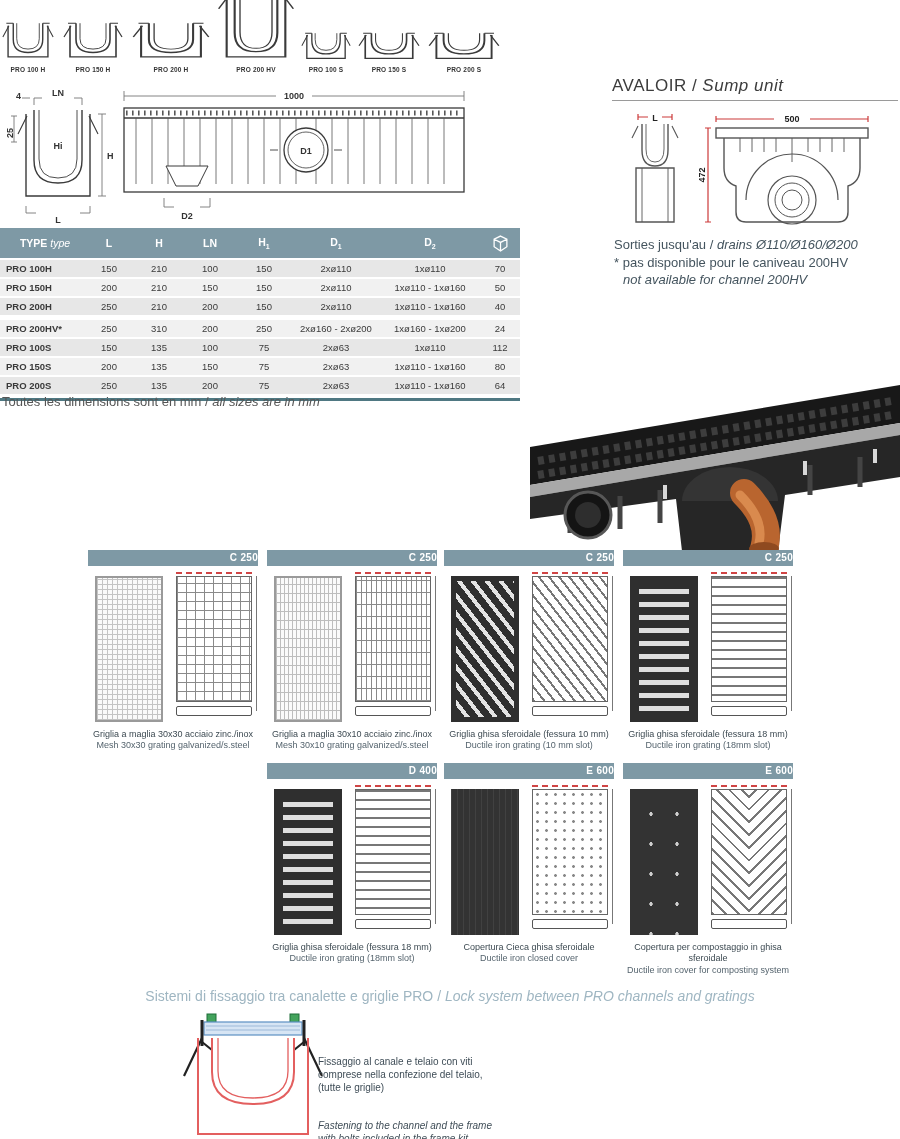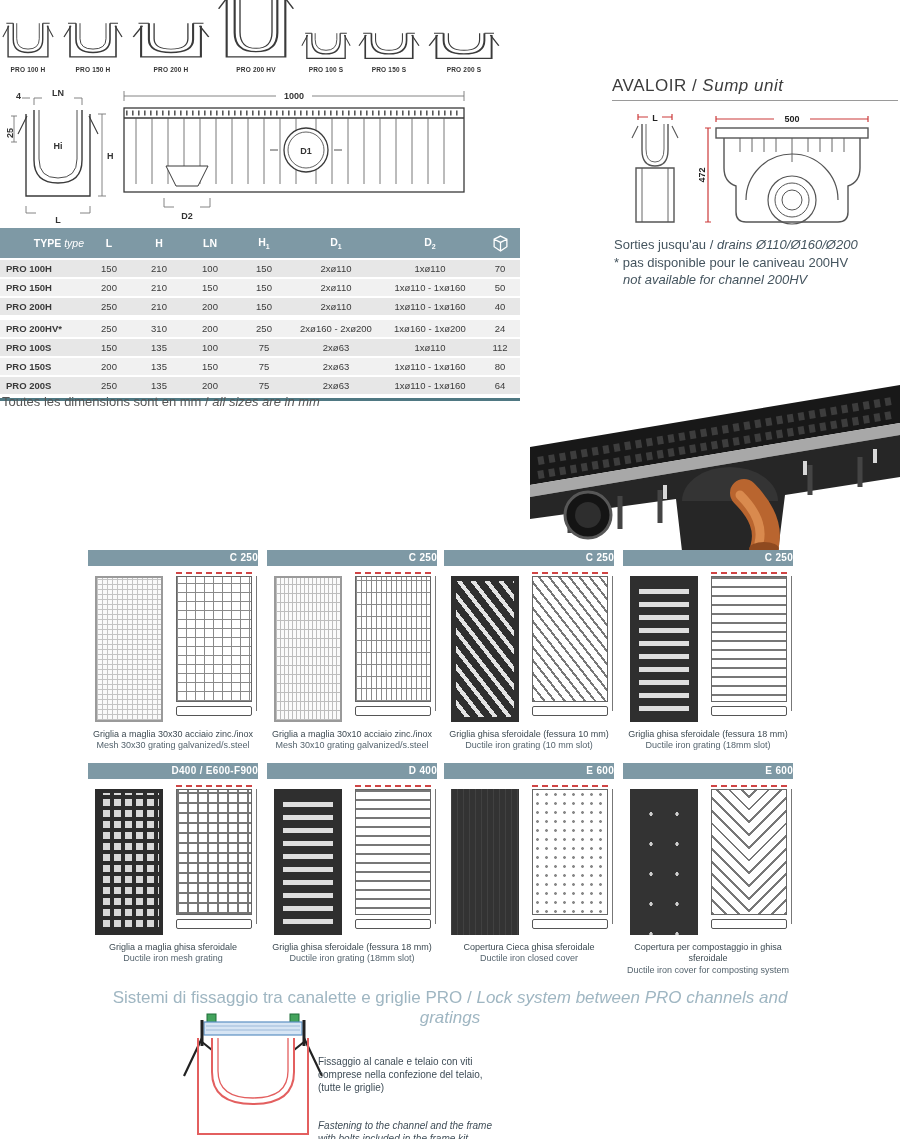--- a/index.html
+++ b/index.html
@@ -10,21 +10,21 @@
 
   
   .prof{position:absolute;text-align:center;}
   .prof-label{font-size:6.5px;font-weight:bold;color:#333;letter-spacing:.2px;}
 
   
   .tbl{position:absolute;left:0;top:228px;width:520px;border-bottom:3px solid #4f7882;padding-bottom:2px;}
   .thead,.trow{display:grid;grid-template-columns:84px 50px 50px 52px 56px 88px 100px 40px;align-items:center;}
   .thead{height:30px;background:#7e99a5;color:#fff;font-weight:bold;font-size:10.5px;margin-bottom:2px;}
   .thead span{text-align:center;}
-  .thead .c0{text-align:right;padding-left:6px;}
+  .thead .c0{text-align:center;padding-left:6px;}
   .thead i{font-weight:normal;font-style:italic;}
   .thead sub{font-size:7px;}
   .trow{height:17px;margin-bottom:2px;font-size:9.5px;color:#3a3a3a;}
   .trow span{text-align:center;}
   .trow .c0{text-align:left;padding-left:6px;font-weight:bold;}
   .tb .trow:nth-child(odd){background:#e7e7e7;}
   .tb .trow:nth-child(even){background:#f1f1f1;}
   .trow.sep{margin-top:5px;}
   .pkg-ic{display:flex;justify-content:center;}
 
@@ -82,21 +82,21 @@
   .drw-sq{background-image:repeating-linear-gradient(0deg,#777 0 2px,transparent 2px 10px),
           repeating-linear-gradient(90deg,#777 0 2px,transparent 2px 10px);}
   .drw-dotted{background-image:radial-gradient(#888 1.3px,transparent 1.5px);background-size:9px 9px;}
   .drw-chevron{background-image:repeating-linear-gradient(45deg,#777 0 2px,transparent 2px 9px),
                repeating-linear-gradient(-45deg,#777 0 2px,transparent 2px 9px);
                background-size:50% 100%,50% 100%;background-position:left top,right top;
                background-repeat:no-repeat,no-repeat;}
 
   
   .lock-title{position:absolute;left:100px;top:988px;width:700px;text-align:center;
-              font-size:17px;color:#9fb6c2;}
+              font-size:14px;color:#9fb6c2;}
   .lock-title i{font-style:italic;}
   .lock-text{position:absolute;left:318px;top:1042px;width:270px;font-size:10px;
              color:#3f4d57;line-height:1.3;white-space:pre-line;}
   .lock-text .en{font-style:italic;margin-top:12px;white-space:pre-line;}
 </style>
 </head>
 <body>
 
 <div class="canvas">
 
@@ -404,34 +404,20 @@
         <div class="gdraw-main drw-slot"></div>
           <div class="gprof"></div>
       </div>
     </div>
     <div class="gcap">
         <div class="it">Griglia ghisa sferoidale (fessura 18 mm)</div>
       <div class="en">Ductile iron grating (18mm slot)</div>
       </div>
   </div>
 
-  <div class="gcard" style="left:88px;top:763px">
-    <div class="ghead">D400 / E600-F900</div>
-    <div class="gbody">
-      <div class="gphoto pat-meshd"></div>
-      <div class="gdraw">
-        <div class="gdraw-main drw-sq"></div>
-          <div class="gprof"></div>
-      </div>
-    </div>
-    <div class="gcap">
-        <div class="it">Griglia a maglia ghisa sferoidale</div>
-      <div class="en">Ductile iron mesh grating</div>
-      </div>
-  </div>
   <div class="gcard" style="left:267px;top:763px">
     <div class="ghead">D 400</div>
     <div class="gbody">
       <div class="gphoto pat-slot18"></div>
       <div class="gdraw">
         <div class="gdraw-main drw-slot"></div>
           <div class="gprof"></div>
       </div>
     </div>
     <div class="gcap">

